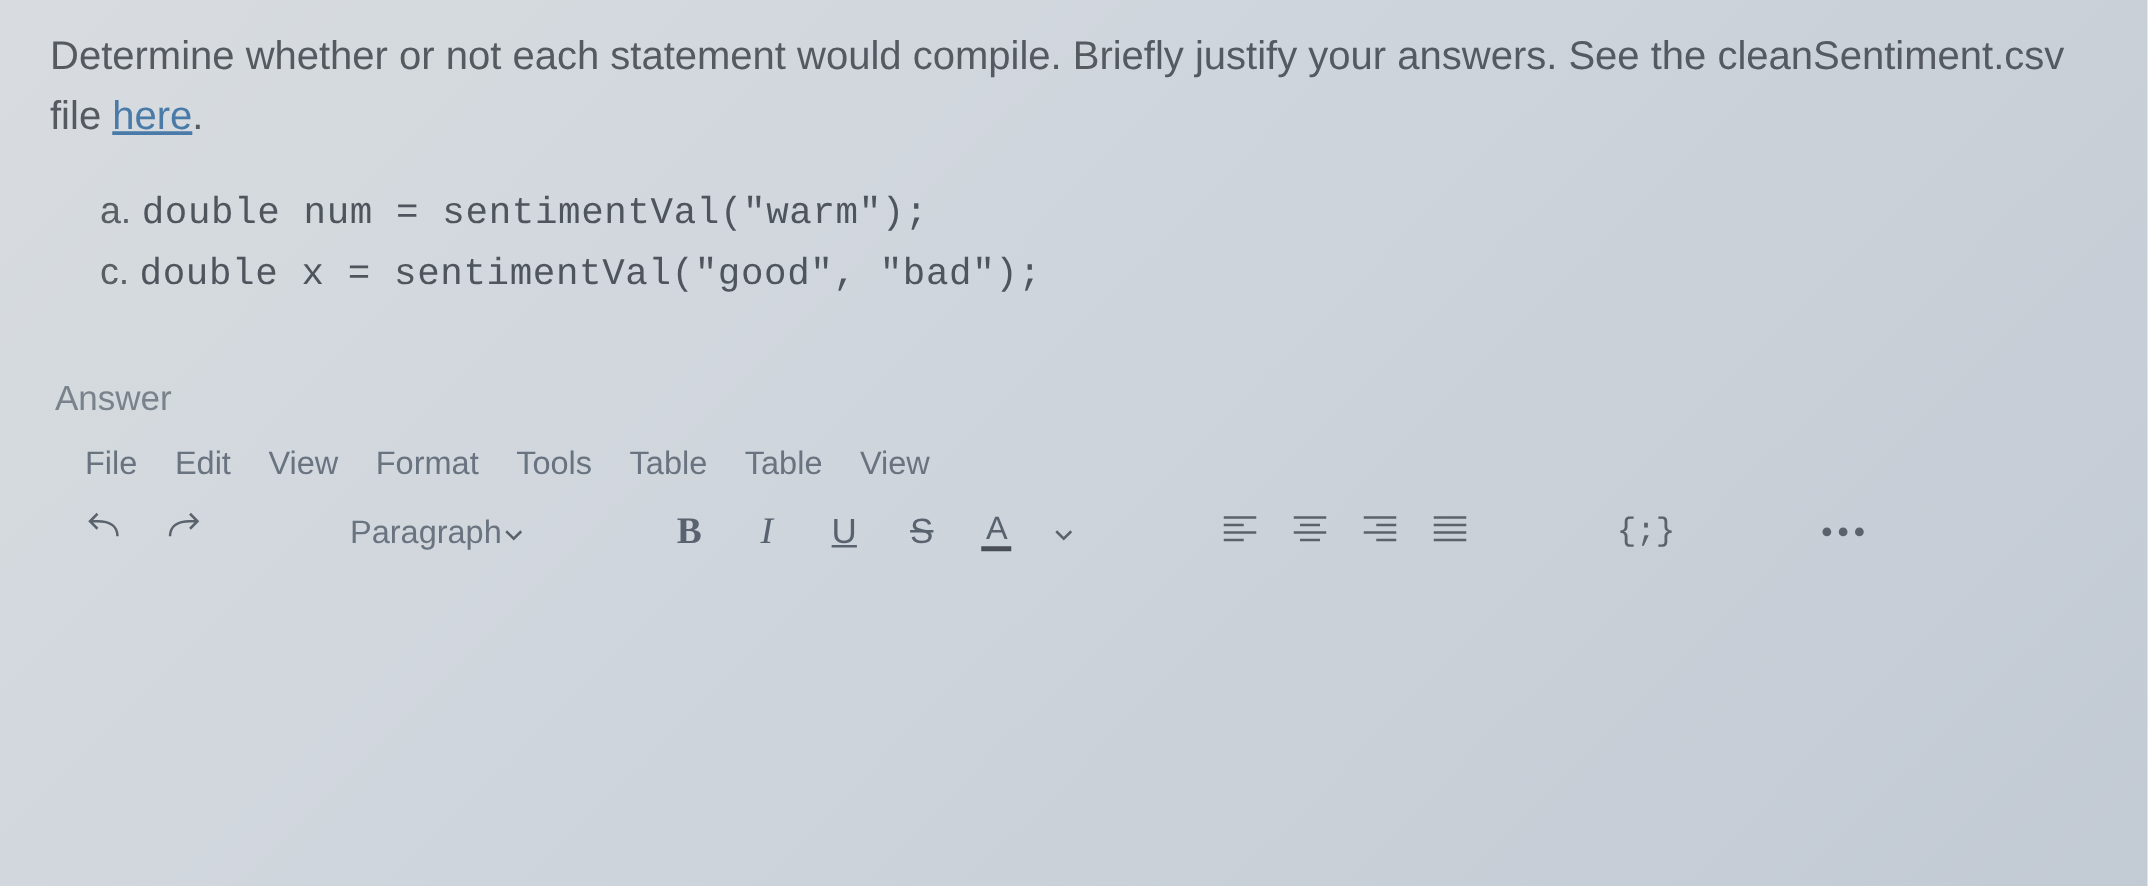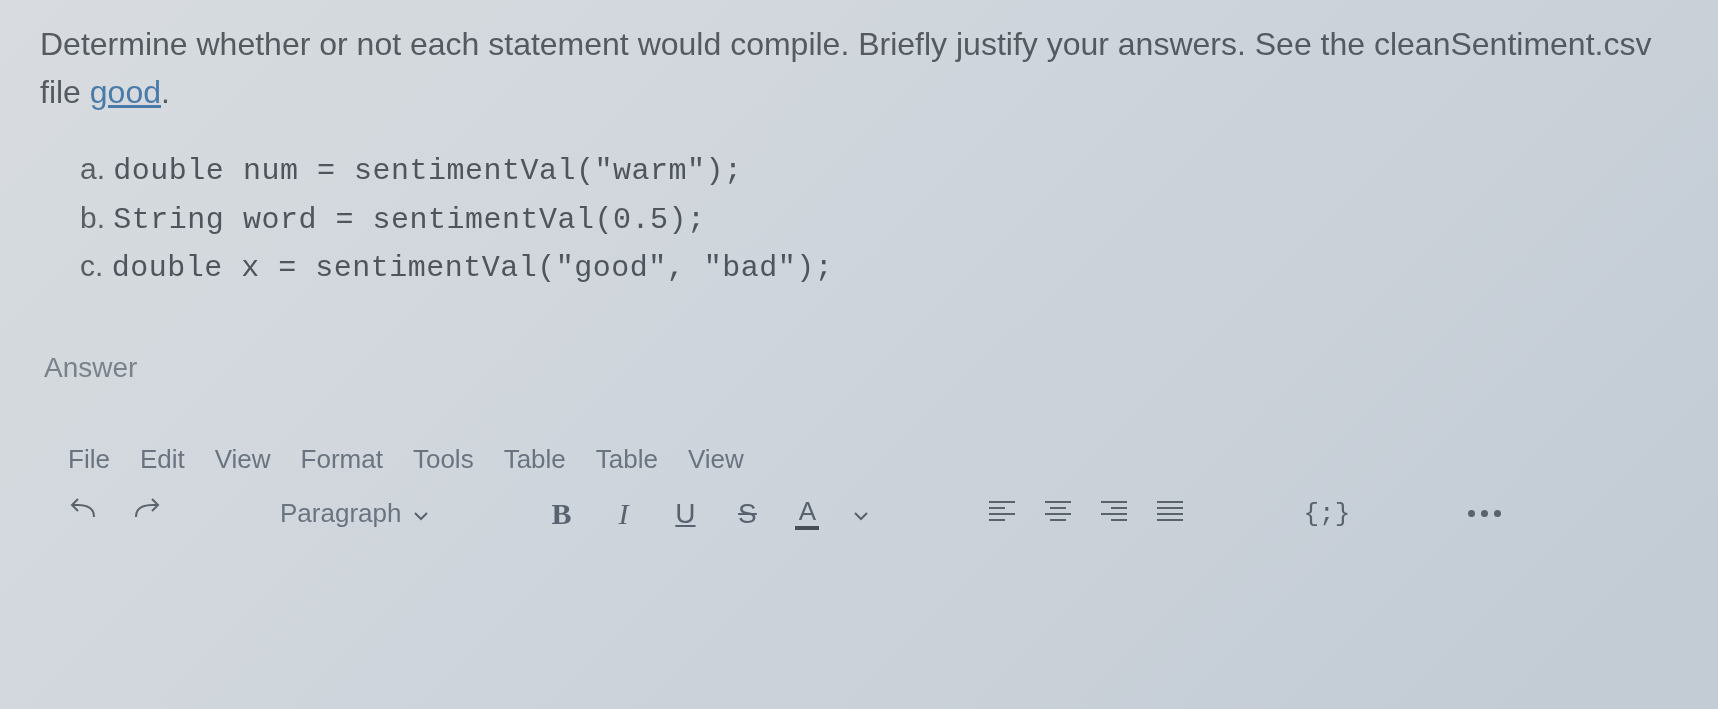--- a/index.html
+++ b/index.html
@@ -9,57 +9,54 @@
     font-family: Arial, Helvetica, sans-serif;
     color: #5a5f66;
     padding: 20px 40px 0 40px;
   }
   .question { font-size: 32px; line-height: 1.5; margin-bottom: 30px; color: #555a61; }
   .link { color: #4a7ba8; text-decoration: underline; }
   .options { margin-left: 40px; margin-bottom: 60px; }
   .opt-row { font-size: 30px; line-height: 1.55; color: #5a5f66; }
   .opt-label { display: inline; color: #5a5f66; font-family: Arial, Helvetica, sans-serif; }
   .code { font-family: "Courier New", Courier, monospace; color: #4f555c; letter-spacing: 0.5px; }
-  .answer-label { font-size: 28px; color: #7a828b; margin-bottom: 60px; margin-left: 4px; }
+  .answer-label { font-size: 28px; color: #7a828b; margin-bottom: 20px; margin-left: 4px; }
   .editor { margin-left: 28px; }
   .menubar { display: flex; gap: 30px; font-size: 26px; color: #6a7480; margin-bottom: 22px; }
   .menubar .menu-item { cursor: pointer; }
   .toolbar { display: flex; align-items: center; gap: 34px; font-size: 26px; color: #59636f; }
   .toolbar .spacer-lg { width: 50px; }
   .tb-btn { display: inline-flex; align-items: center; justify-content: center; min-width: 28px; height: 34px; cursor: pointer; }
   .undo svg, .redo svg { width: 30px; height: 26px; }
-  .para-select { display: inline-flex; align-items: center; gap: 12px; font-size: 26px; color: #6a7480; cursor: pointer; }
+  .para-select { display: inline-flex; align-items: center; gap: 2px; font-size: 26px; color: #6a7480; cursor: pointer; }
   .chev svg { width: 16px; height: 12px; }
   .bold { font-weight: bold; font-family: Georgia, serif; font-size: 30px; }
   .italic { font-style: italic; font-family: Georgia, serif; font-size: 30px; }
   .underline { text-decoration: underline; font-family: Arial, sans-serif; font-size: 28px; }
   .strike { text-decoration: line-through; font-family: Arial, sans-serif; font-size: 28px; }
   .textcolor { display: inline-flex; flex-direction: column; align-items: center; gap: 2px; cursor: pointer; }
   .textcolor .letter { font-size: 26px; line-height: 1; }
   .textcolor .bar { width: 24px; height: 4px; background: #4a4f57; }
   .align-group { display: inline-flex; gap: 26px; }
   .align-ic svg { width: 30px; height: 24px; }
   .codesample { font-family: "Courier New", monospace; font-size: 26px; color: #5a626c; }
   .more { display: inline-flex; gap: 6px; }
   .more .dot { width: 7px; height: 7px; border-radius: 50%; background: #5a626c; }
   svg { stroke: #5a626c; fill: none; stroke-width: 2; }
 </style>
 </head>
 <body>
 
 <div class="question">
-  <span>Determine whether or not each statement would compile. Briefly justify your answers. See the cleanSentiment.csv file </span><a class="link">good</a><span>.</span>
+  <span>Determine whether or not each statement would compile. Briefly justify your answers. See the cleanSentiment.csv file </span><a class="link">here</a><span>.</span>
 </div>
 
 <div class="options">
   <div class="opt-row">
     <span class="opt-label">a. </span><span class="code">double num = sentimentVal("warm");</span>
-  </div>
-  <div class="opt-row">
-    <span class="opt-label">b. </span><span class="code">String word = sentimentVal(0.5);</span>
   </div>
   <div class="opt-row">
     <span class="opt-label">c. </span><span class="code">double x = sentimentVal("good", "bad");</span>
   </div>
 </div>
 
 <div class="answer-label">Answer</div>
 
 <div class="editor">
 

